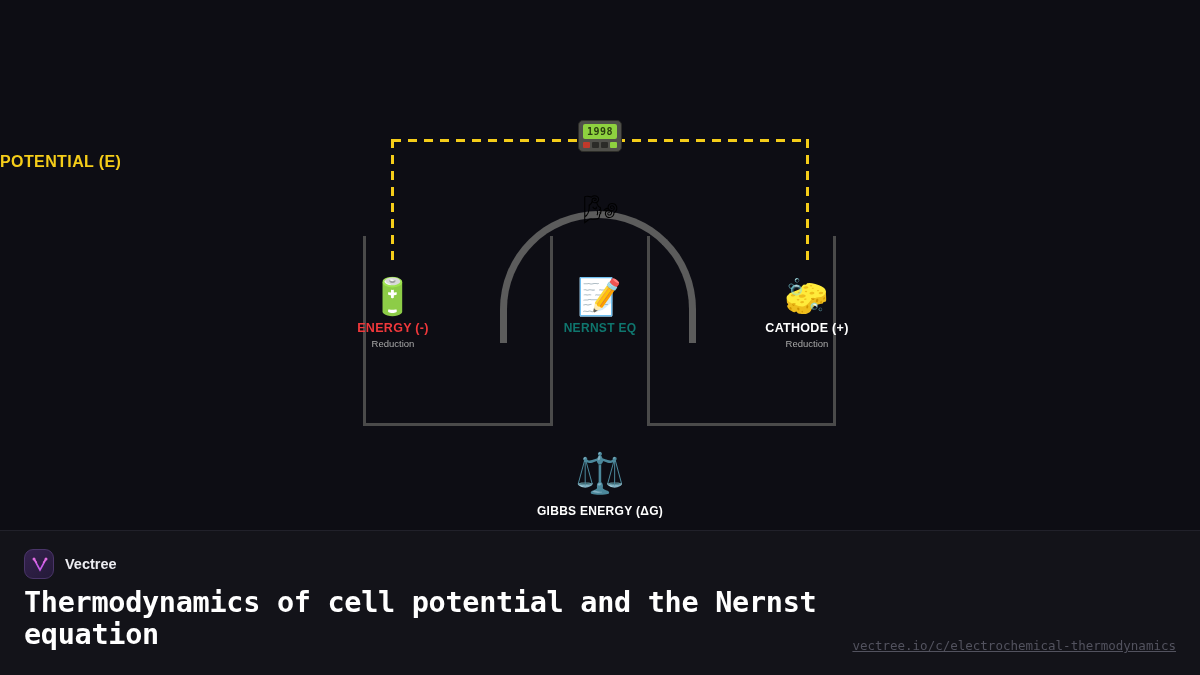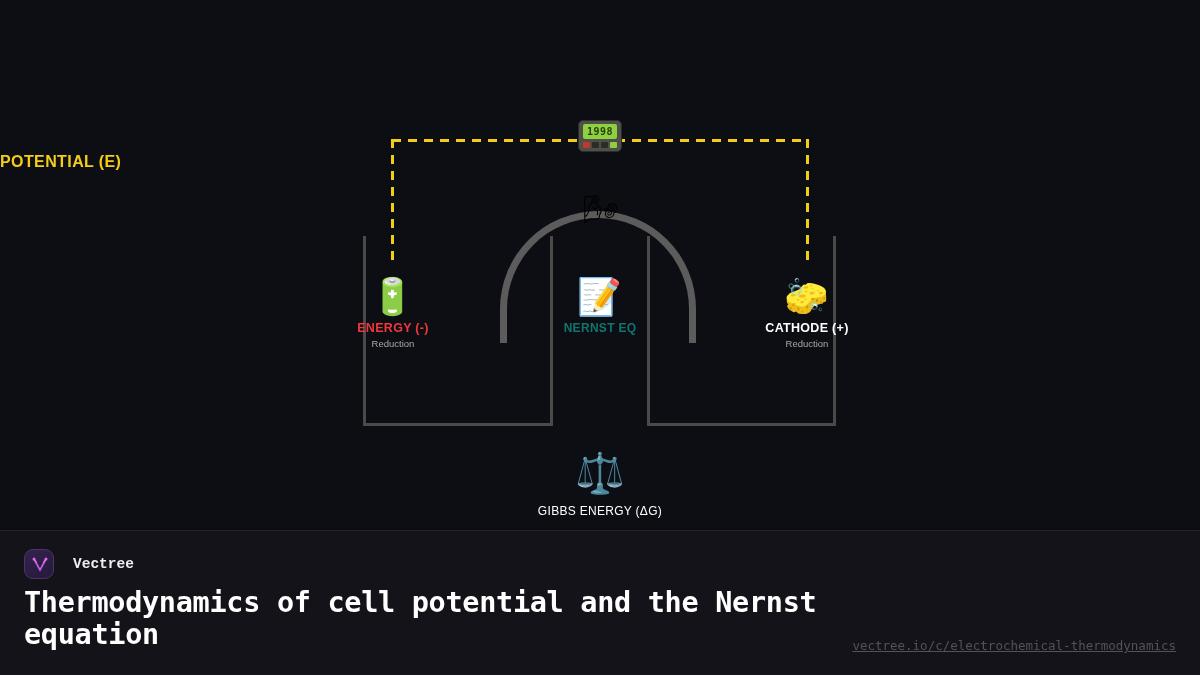--- a/index.html
+++ b/index.html
@@ -87,39 +87,38 @@
   #node-anode   { left:308px; top:275px; }
   #node-anode   .title { color:#f0383b; }
   #node-nernst  { left:515px; top:275px; }
   #node-nernst  .title { color:#0f766e; font-size:12px; }
   #node-cathode { left:722px; top:275px; }
   #node-cathode .title { color:#ffffff; }
 
   
   #node-gibbs { position:absolute; left:515px; top:448px; width:170px; text-align:center; }
   #node-gibbs .emoji { font-size:40px; line-height:50px; height:50px; display:block; }
-  #node-gibbs .title { font-size:12px; font-weight:normal; color:#ffffff; margin-top:6px; letter-spacing:0.3px; }
+  #node-gibbs .title { font-size:12px; font-weight:bold; color:#ffffff; margin-top:6px; letter-spacing:0.3px; }
 
   
   #caption {
     position:absolute; left:0; right:0; bottom:0; height:145px;
     background:#131319; border-top:1px solid #21212a;
     padding:18px 24px 0 24px;
   }
   .brand { display:flex; align-items:center; gap:11px; }
   .logo {
     width:30px; height:30px; border-radius:9px; flex:none;
     background:linear-gradient(145deg,#35224f,#241a38);
     border:1px solid #4a3569; position:relative;
   }
   .logo svg { position:absolute; left:5px; top:5px; }
   .brand-name {
     color:#ececf1; font-size:14.5px; font-weight:bold;
-    font-family:Liberation Mono, monospace;
-    margin-left:8px;
+    font-family:Liberation Sans, sans-serif;
   }
   #headline {
     margin-top:8px; color:#ffffff;
     font-family:"DejaVu Sans Mono", monospace;
     font-size:28.5px; font-weight:bold; line-height:1.14;
     letter-spacing:-0.3px; max-width:830px;
   }
   #url {
     position:absolute; right:24px; bottom:22px;
     color:#52525e; font-size:12.5px;

